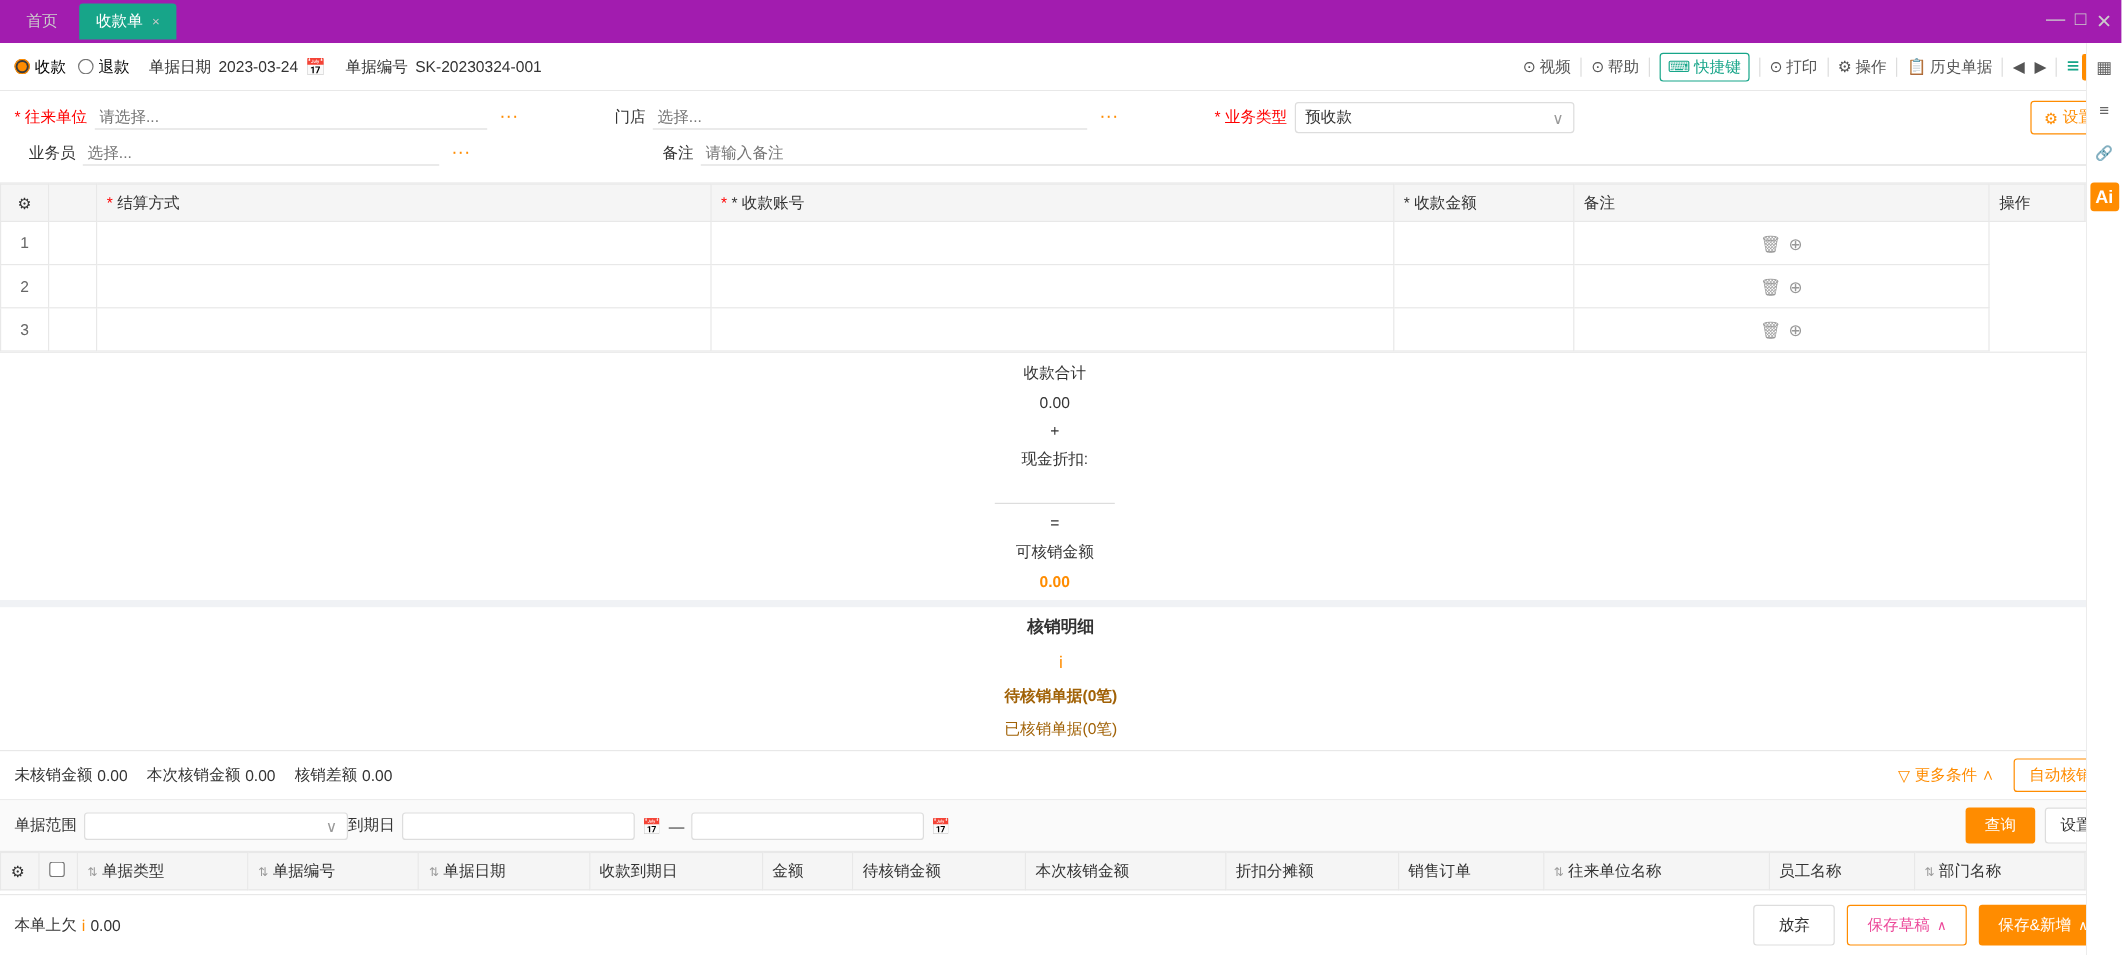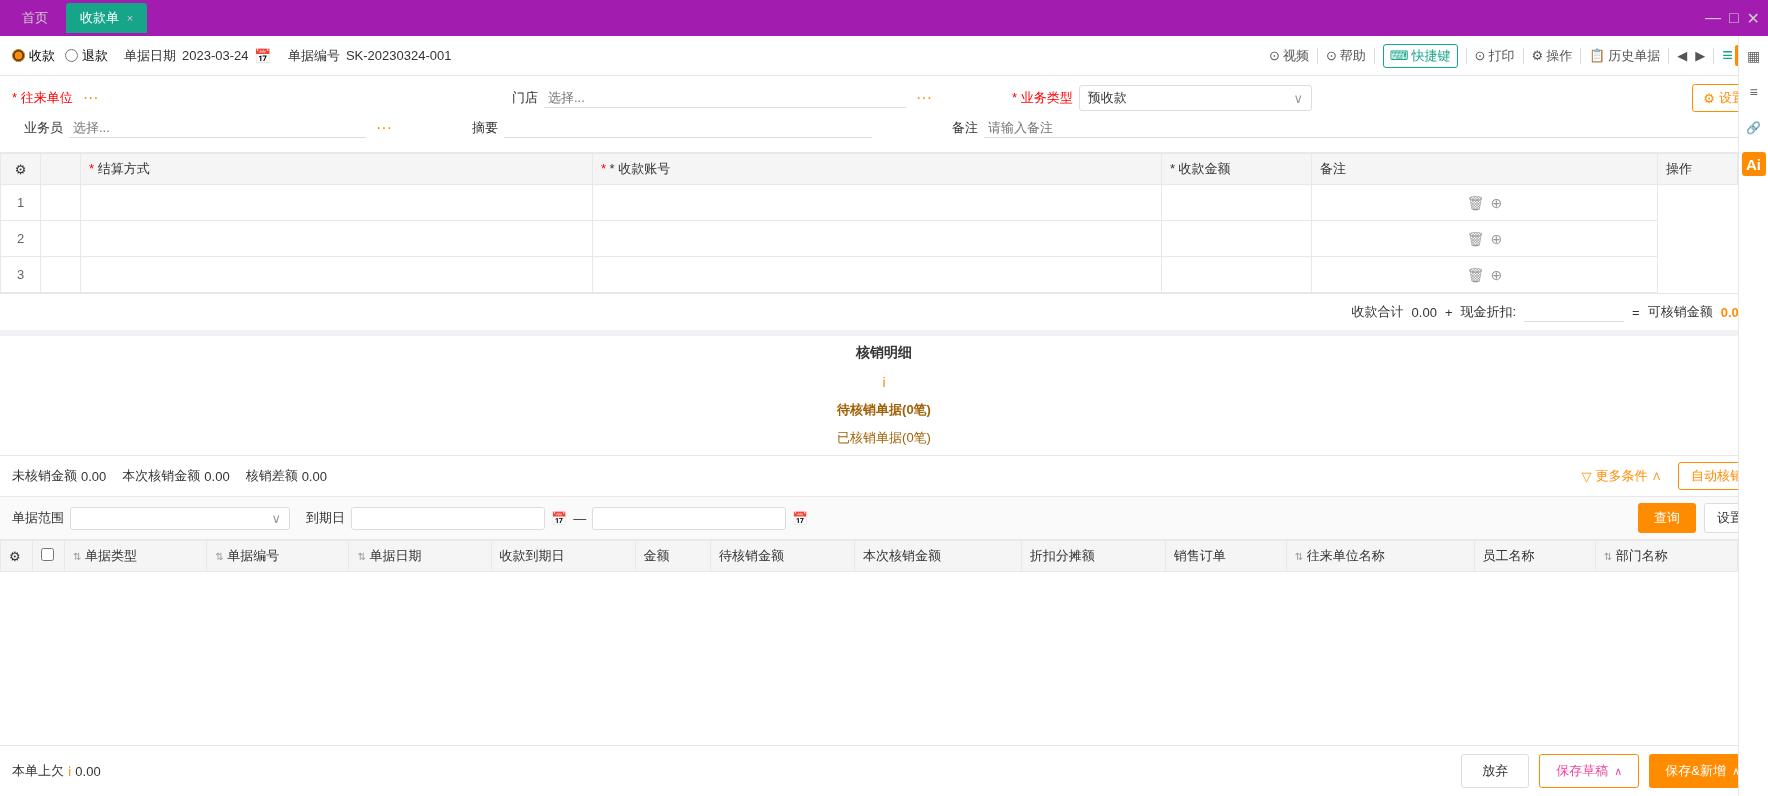--- a/index.html
+++ b/index.html
@@ -66,21 +66,21 @@
     .writeoff-info-icon { color: #ff8c00; cursor: pointer; font-size: 14px; }
     .writeoff-tab { color: #a16207; cursor: pointer; font-size: 13px; }
     .writeoff-tab.active { font-weight: bold; }
 
     .writeoff-stats { display: flex; align-items: center; padding: 6px 12px; gap: 16px; border-bottom: 1px solid #e8e8e8; }
     .stat-item { display: flex; align-items: center; gap: 4px; font-size: 13px; color: #333; }
     .stat-value { color: #333; }
     .more-conditions { margin-left: auto; display: flex; align-items: center; gap: 4px; color: #ff8c00; cursor: pointer; font-size: 13px; }
     .auto-btn { background: #fff; border: 1px solid #ff8c00; color: #ff8c00; padding: 4px 12px; border-radius: 3px; cursor: pointer; font-size: 13px; }
 
-    .filter-row { display: flex; align-items: center; padding: 6px 12px; gap: 16px; border-bottom: 1px solid #e8e8e8; background: #fafafa; }
+    .filter-row { display: flex; align-items: center; padding: 6px 12px; border-bottom: 1px solid #e8e8e8; background: #fafafa; }
     .filter-field { display: flex; align-items: center; gap: 6px; }
     .filter-label { color: #333; white-space: nowrap; font-size: 13px; }
     .filter-select-box { display: flex; align-items: center; border: 1px solid #ddd; border-radius: 3px; padding: 3px 8px; min-width: 200px; background: #fff; }
     .filter-select-val { flex: 1; color: #333; }
     .filter-arrow { color: #999; }
     .filter-date { display: flex; align-items: center; gap: 6px; }
     .filter-date-input { border: 1px solid #ddd; border-radius: 3px; padding: 3px 8px; color: #333; font-size: 13px; }
     .filter-dash { color: #333; }
     .filter-cal-icon { color: #999; cursor: pointer; }
     .filter-right { margin-left: auto; display: flex; gap: 8px; }
@@ -187,20 +187,21 @@
         <span style="font-size:16px;color:#ff8c00;background:#ff8c00;color:#fff;padding:1px 3px;border-radius:2px;">▦</span>
       </div>
     </div>
   </div>
 
   <div class="form-section">
     <div class="form-row">
 
       <div class="form-field" style="max-width:420px;">
         <span class="form-field-label">* 往来单位</span>
+        <input class="form-input" type="text" placeholder="请选择..." style="color: rgb(187, 187, 187);">
         <span class="form-dots">···</span>
       </div>
       <div style="width:80px;"></div>
 
       <div class="form-field" style="max-width:420px;">
         <span class="form-field-label normal">门店</span>
         <input class="form-input" type="text" placeholder="选择..." style="color: rgb(187, 187, 187);">
         <span class="form-dots">···</span>
       </div>
       <div style="width:80px;"></div>
@@ -221,24 +222,20 @@
     </div>
     <div class="form-row">
 
       <div class="form-field" style="max-width:380px;">
         <span class="form-field-label normal" style="margin-left:12px;">业务员</span>
         <input class="form-input" type="text" placeholder="选择..." style="color: rgb(187, 187, 187);">
         <span class="form-dots">···</span>
       </div>
       <div style="width:80px;"></div>
 
-      <div class="form-field" style="max-width:400px;">
-        <span class="form-field-label normal">摘要</span>
-        <input class="form-input" type="text" style="">
-      </div>
       <div style="width:80px;"></div>
 
       <div class="form-field" style="flex:1;">
         <span class="form-field-label normal">备注</span>
         <input class="form-input" type="text" placeholder="请输入备注" style="color: rgb(187, 187, 187);">
       </div>
     </div>
   </div>
 
   <div class="table-section">
@@ -291,21 +288,21 @@
             <div class="action-icons">
               <span class="action-icon">🗑</span>
               <span class="action-icon">⊕</span>
             </div>
           </td>
         </tr>
       </tbody>
     </table>
   </div>
 
-  <div class="sum-row" style="padding-right:22px;">
+  <div class="sum-row" style="padding-right:22px;flex-direction:column;">
     <span>收款合计</span>
     <span>0.00</span>
     <span>+</span>
     <span>现金折扣:</span>
     <input class="sum-input" type="text" style="">
     <span>=</span>
     <span>可核销金额</span>
     <span class="sum-highlight">0.00</span>
   </div>
 

